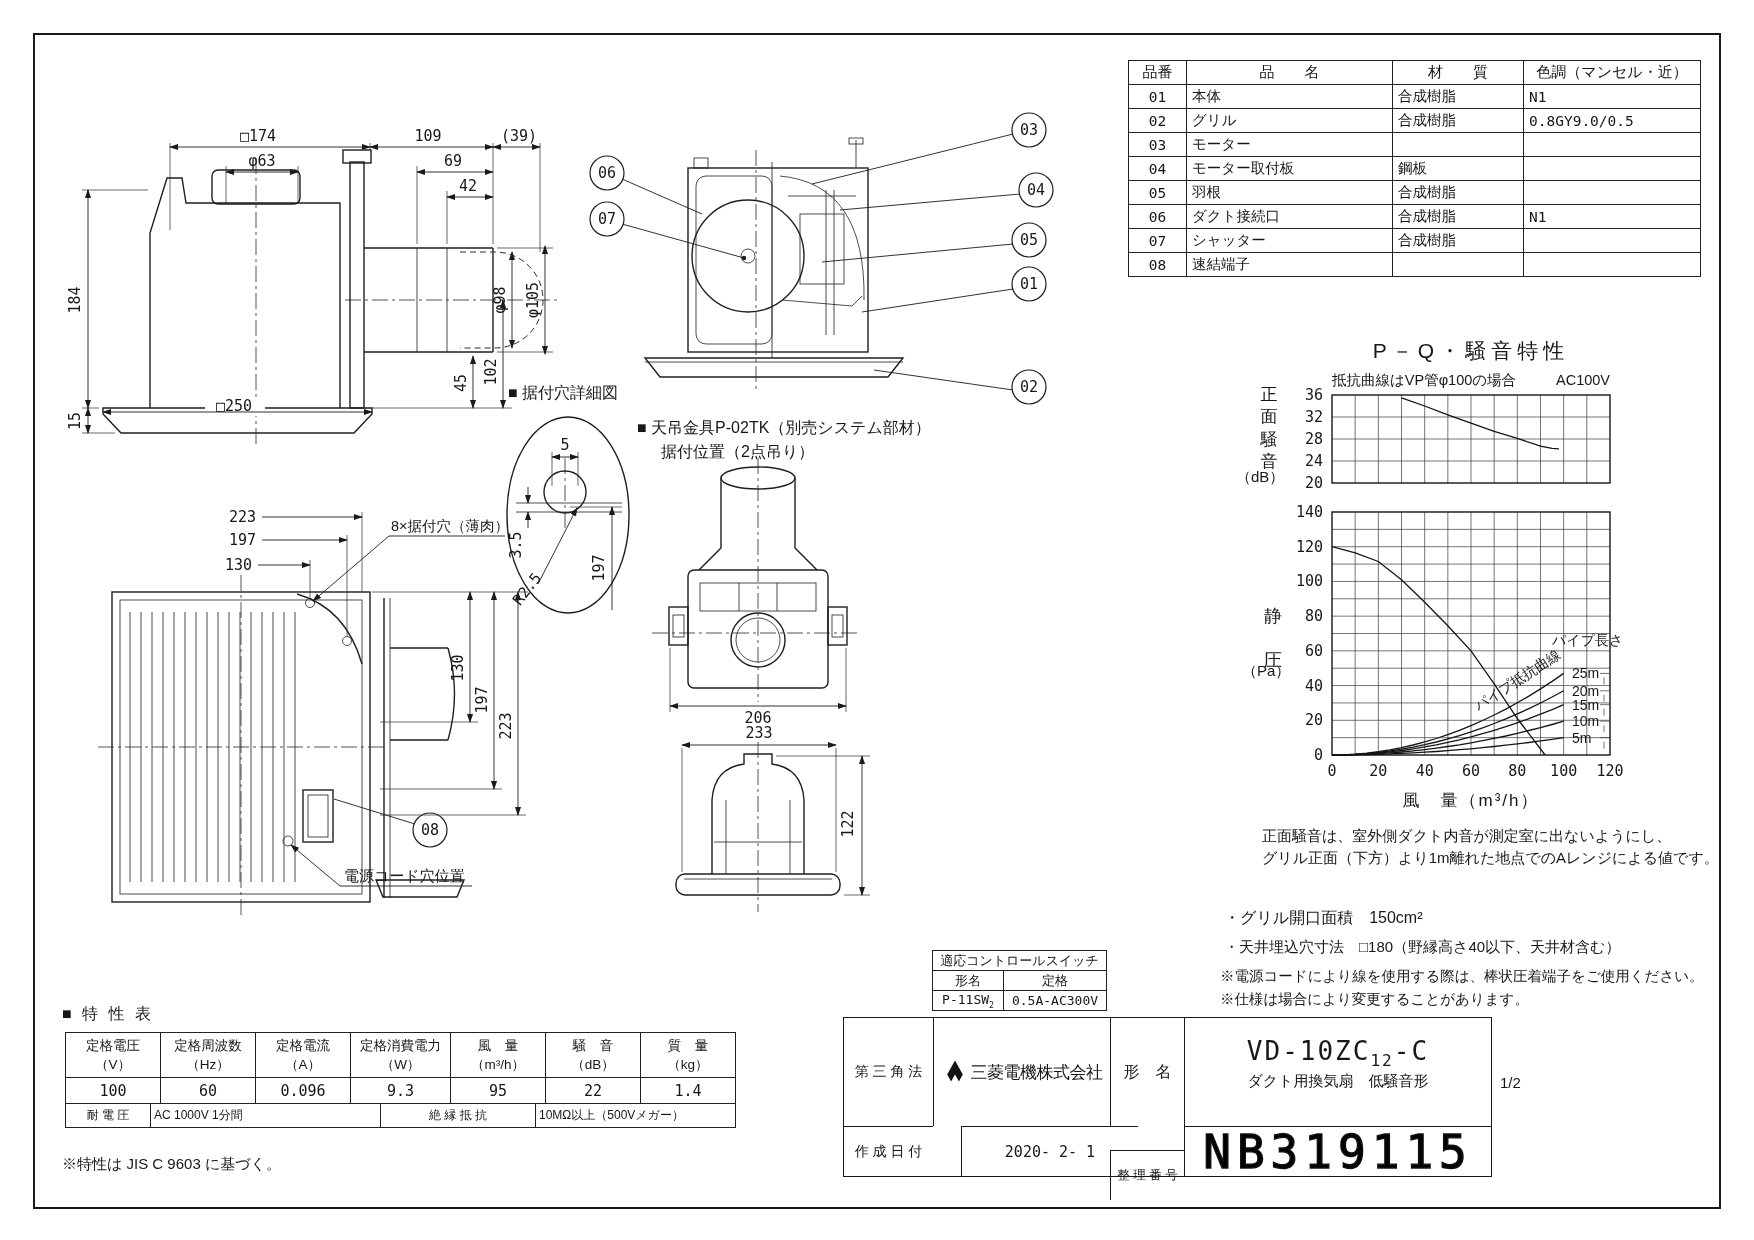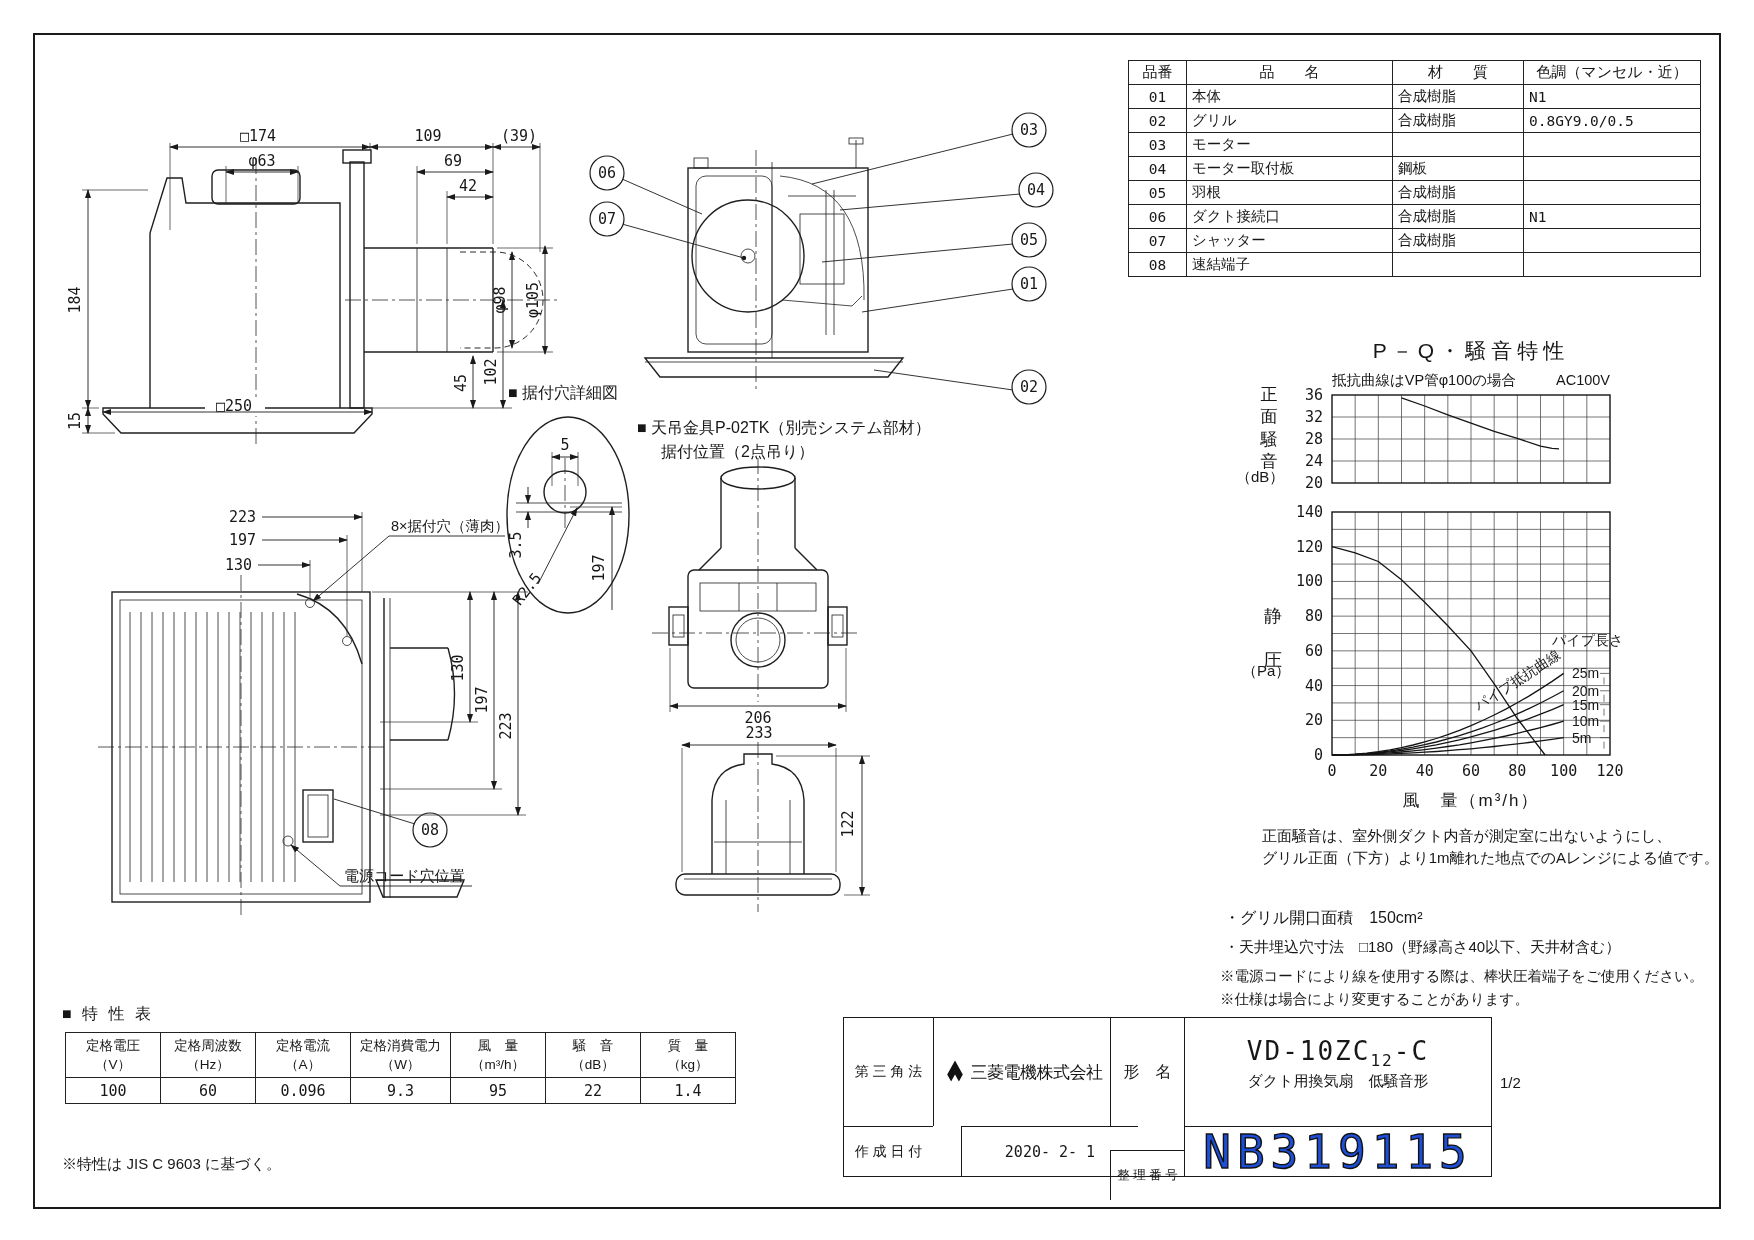--- a/index.html
+++ b/index.html
@@ -42,21 +42,21 @@
   #spec{left:65px;top:1032px;position:absolute;}
   #spec td{font-size:13.5px;text-align:center;}
   #spec .hd{height:44px;line-height:19px;}
   #spec .val{height:25px;font-size:15px;}
   #spec2{left:65px;top:1103px;position:absolute;}
   #spec2 td{height:23px;font-size:12px;text-align:center;padding:0 3px;}
   
   #tblock{position:absolute;left:843px;top:1017px;width:647px;height:158px;border:1.6px solid #1a1a1a;}
   #tblock .cell{position:absolute;box-sizing:border-box;border-left:1.2px solid #1a1a1a;border-top:1.2px solid #1a1a1a;}
   .outline-text{font-family:"DejaVu Sans Mono",monospace;font-size:46px;letter-spacing:6px;
-      color:#1d4ed8;-webkit-text-stroke:1.4px #111;}
+      color:#000000;-webkit-text-stroke:1.4px #111;}
   sub{font-size:62%;}
 </style>
 </head>
 <body>
 
 <div id="sheet">
   <div id="frame"></div>
 
   <svg id="art" width="1754" height="1240" viewBox="0 0 1754 1240" style="position:absolute;left:0;top:0">
     <defs>
@@ -482,20 +482,39 @@
         </tr>
     <tr>
           <td class="cnum">08</td>
           <td>速結端子</td>
           <td></td>
           <td class="mono"></td>
         </tr>
   </tbody>
     </table>
 
+  <table id="cswitch" class="grid-t">
+    <colgroup>
+        <col style="width:71px">
+        <col style="width:103px">
+      </colgroup>
+    <tbody>
+        <tr>
+          <td colspan="2">適応コントロールスイッチ</td>
+        </tr>
+    <tr>
+      <td>形名</td>
+      <td>定格</td>
+    </tr>
+    <tr>
+      <td class="mono"><span>P-11SW</span><sub>2</sub></td>
+      <td class="mono">0.5A-AC300V</td>
+    </tr>
+  </tbody>
+    </table>
 
   <div class="abs" style="left:62px;top:1004px;font-size:16px;letter-spacing:3px;">■ 特 性 表</div>
   <table id="spec" class="grid-t">
     <colgroup>
         <col style="width:95px">
         <col style="width:95px">
         <col style="width:95px">
         <col style="width:100px">
         <col style="width:95px">
         <col style="width:95px">
@@ -525,20 +544,26 @@
   <table id="spec2" class="grid-t">
     <colgroup>
         <col style="width:85px">
         <col style="width:230px">
         <col style="width:85px">
         <col style="width:70px">
         <col style="width:65px">
         <col style="width:135px">
       </colgroup>
     <tbody>
+    <tr>
+      <td>耐 電 圧</td>
+      <td style="text-align:left">AC 1000V 1分間</td>
+      <td colspan="2">絶 縁 抵 抗</td>
+      <td colspan="2" style="text-align:left">10MΩ以上（500Vメガー）</td>
+    </tr>
   </tbody>
     </table>
   <div class="abs" style="left:62px;top:1155px;font-size:15px;">※特性は JIS C 9603 に基づく。</div>
 
   <div id="tblock">
     <div class="cell" style="left:0;top:0;width:89px;height:108px;border-left:none;border-top:none;display:flex;align-items:center;justify-content:center;font-size:14px;">第 三 角 法</div>
     <div class="cell" style="left:89px;top:0;width:177px;height:108px;border-top:none;display:flex;align-items:center;justify-content:center;">
       <svg width="26" height="26" viewBox="0 0 100 100">
         <path fill="#111" d="M50,6 L65,33 L50,60 L35,33 Z M35,33 L50,60 L35,87 L20,60 Z M65,33 L80,60 L65,87 L50,60 Z"></path>
       </svg>

